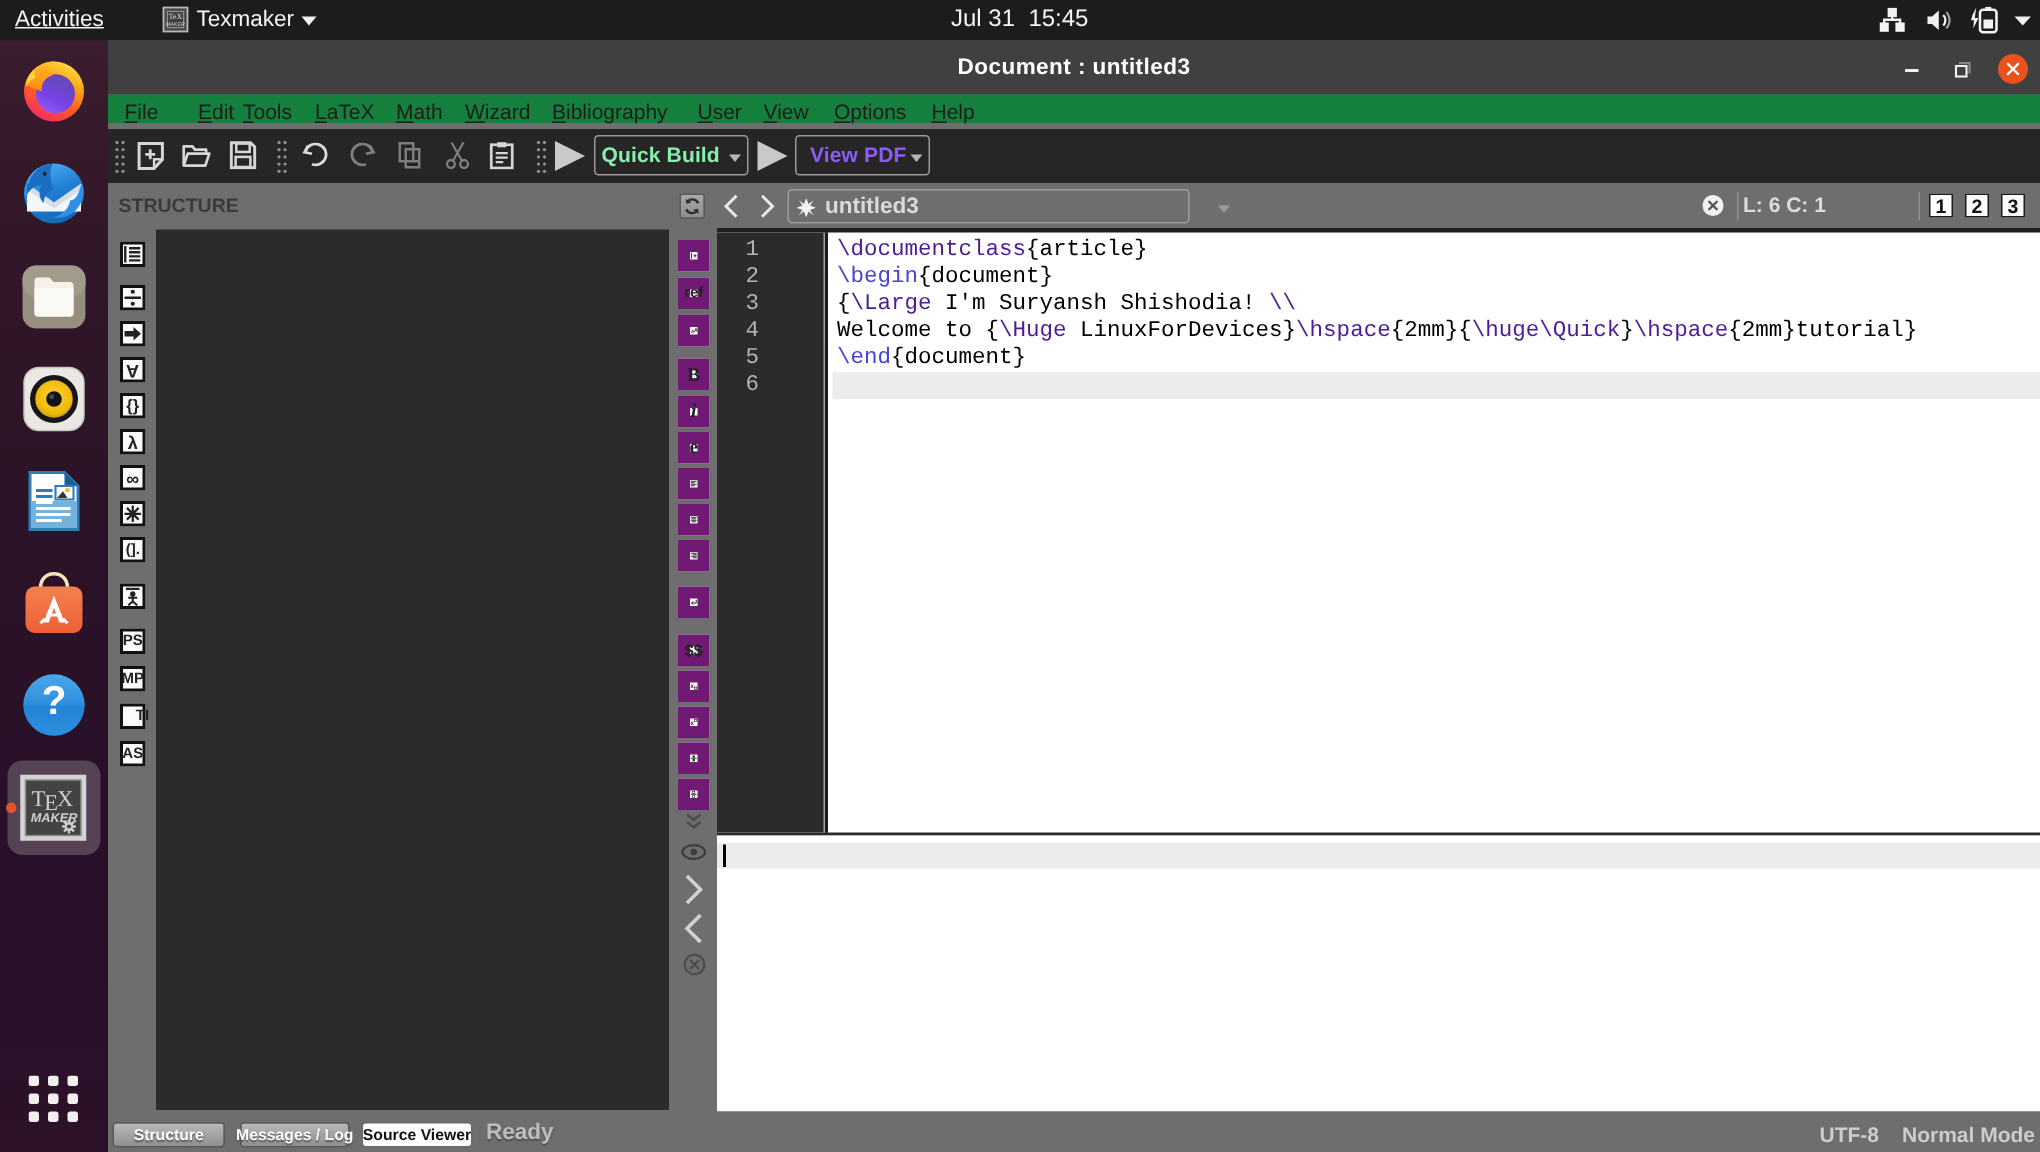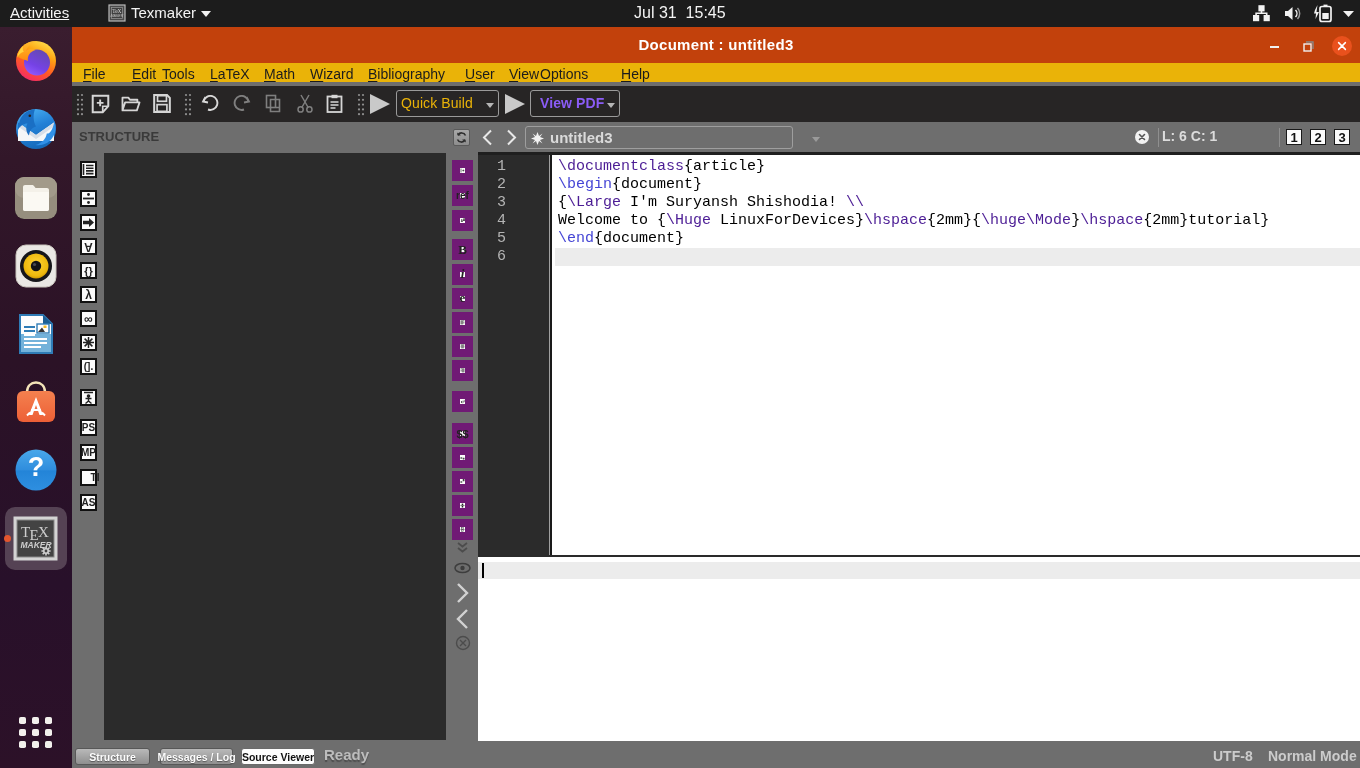--- a/index.html
+++ b/index.html
@@ -8,23 +8,23 @@
   .abs { position:absolute; }
   
   #topbar { position:absolute; left:0; top:0; width:1360px; height:27px; background:#1c1c1c; color:#f2f2f2; }
   #topbar .txt { position:absolute; top:4px; font-size:15px; color:#f4f4f4; }
   
   #dock { position:absolute; left:0; top:27px; width:72px; height:741px;
     background:linear-gradient(180deg,#3a1d2f 0%, #321729 18%, #2b1226 45%, #28102a 75%, #2c1128 100%); }
   .dicon { position:absolute; left:13px; width:46px; height:46px; }
   
   #win { position:absolute; left:72px; top:27px; width:1288px; height:741px; background:#6e6e6e; }
-  #titlebar { position:absolute; left:0; top:0; width:1288px; height:36px; background:#c2410c; }
+  #titlebar { position:absolute; left:0; top:0; width:1288px; height:36px; background:#404040; }
   #titlebar .title { position:absolute; top:9px; width:100%; text-align:center; color:#ffffff; font-weight:bold; font-size:15px; letter-spacing:0.3px;}
-  #menubar { position:absolute; left:0; top:36px; width:1288px; height:19px; background:#eab308; color:#1c1c1c; font-size:14px; }
+  #menubar { position:absolute; left:0; top:36px; width:1288px; height:19px; background:#15803d; color:#1c1c1c; font-size:14px; }
   #menubar span.mi { position:absolute; top:3px; }
   #menubar u { text-decoration-thickness:1px; text-underline-offset:2px;}
   #toolbar { position:absolute; left:0; top:59px; width:1288px; height:36px; background:#272525; }
   #tabbar { position:absolute; left:0; top:95px; width:1288px; height:30px; background:#6e6e6e; }
   
   #content { position:absolute; left:0; top:125px; width:1288px; height:589px; background:#6e6e6e; }
   #structree { position:absolute; left:32px; top:1px; width:342px; height:587px; background:#2b2b2b; }
   #statusbar { position:absolute; left:0; top:714px; width:1288px; height:27px; background:#6e6e6e; }
   #statusbar span { white-space:nowrap; }
   
@@ -252,21 +252,21 @@
   <div id="menubar">
     <span class="mi" style="left:11px;"><u>F</u>ile</span>
     <span class="mi" style="left:48px;margin-left:12px;"><u>E</u>dit</span>
     <span class="mi" style="left:90px;"><u>T</u>ools</span>
     <span class="mi" style="left:138px;"><u>L</u>aTeX</span>
     <span class="mi" style="left:192px;"><u>M</u>ath</span>
     <span class="mi" style="left:238px;text-align:right;"><u>W</u>izard</span>
     <span class="mi" style="left:296px;"><u>B</u>ibliography</span>
     <span class="mi" style="left:393px;"><u>U</u>ser</span>
     <span class="mi" style="left:437px;"><u>V</u>iew</span>
-    <span class="mi" style="left:468px;"><u>O</u>ptions</span>
+    <span class="mi" style="left:484px;"><u>O</u>ptions</span>
     <span class="mi" style="left:549px;"><u>H</u>elp</span>
   </div>
   <div id="toolbar">
     <svg class="abs" style="left:4px; top:7px;" width="8" height="23" viewBox="0 0 8 23">
       <g fill="#8f8f8f">
           <circle cx="2" cy="2" r="1.1"></circle>
           <circle cx="6" cy="2" r="1.1"></circle>
           <circle cx="2" cy="6.8" r="1.1"></circle>
           <circle cx="6" cy="6.8" r="1.1"></circle>
           <circle cx="2" cy="11.6" r="1.1"></circle>
@@ -345,21 +345,21 @@
           <circle cx="2" cy="16.4" r="1.1"></circle>
           <circle cx="6" cy="16.4" r="1.1"></circle>
           <circle cx="2" cy="21.2" r="1.1"></circle>
           <circle cx="6" cy="21.2" r="1.1"></circle>
         </g>
     </svg>
     <svg class="abs" style="left:296px; top:7px;" width="24" height="22" viewBox="0 0 24 22">
         <path d="M2 1 L22 11 L2 21 Z" fill="#c9c9c9"></path>
       </svg>
     <div class="abs" style="left:324px; top:4px; width:103px; height:27px; border:1px solid #9a9a9a; border-radius:3px;">
-      <span style="position:absolute; left:4px; top:4px; font-size:14px; font-weight:normal; color:#eab308; letter-spacing:0.1px;">Quick Build</span>
+      <span style="position:absolute; left:4px; top:4px; font-size:14px; font-weight:bold; color:#86efac; letter-spacing:0.1px;">Quick Build</span>
       <svg class="abs" style="left:88px; top:11px;" width="10" height="7" viewBox="0 0 10 7">
           <path d="M1 1 L9 1 L5 6 Z" fill="#b5b5b5"></path>
         </svg>
     </div>
     <svg class="abs" style="left:431px; top:7px;" width="24" height="22" viewBox="0 0 24 22">
         <path d="M2 1 L22 11 L2 21 Z" fill="#c9c9c9"></path>
       </svg>
     <div class="abs" style="left:458px; top:4px; width:90px; height:27px; border:1px solid #9a9a9a; border-radius:3px;">
       <span style="position:absolute; left:9px; top:4px; font-size:14px; font-weight:bold; color:#8b5cf6; letter-spacing:0.1px;">View PDF</span>
       <svg class="abs" style="left:75px; top:11px;" width="10" height="7" viewBox="0 0 10 7">
@@ -559,21 +559,21 @@
 2
 3
 4
 5
 6</pre>
         </div>
       <div id="code">
           <pre><span class="kred">\documentclass</span>{article}
 <span class="kblu">\begin</span>{document}
 {<span class="kred">\Large</span> I'm Suryansh Shishodia! <span class="kred">\\</span>
-Welcome to {<span class="kred">\Huge</span> LinuxForDevices}<span class="kred">\hspace</span>{2mm}{<span class="kred">\huge\Mode</span>}<span class="kred">\hspace</span>{2mm}tutorial}
+Welcome to {<span class="kred">\Huge</span> LinuxForDevices}<span class="kred">\hspace</span>{2mm}{<span class="kred">\huge\Quick</span>}<span class="kred">\hspace</span>{2mm}tutorial}
 <span class="kblu">\end</span>{document}</pre>
         </div>
     </div>
     <div id="bpane">
       <div class="line1"></div>
       <div class="cursor"></div>
     </div>
   </div>
   <div id="statusbar">
     <div class="stbtn raised" style="left:3px; width:75px;">Structure</div>

